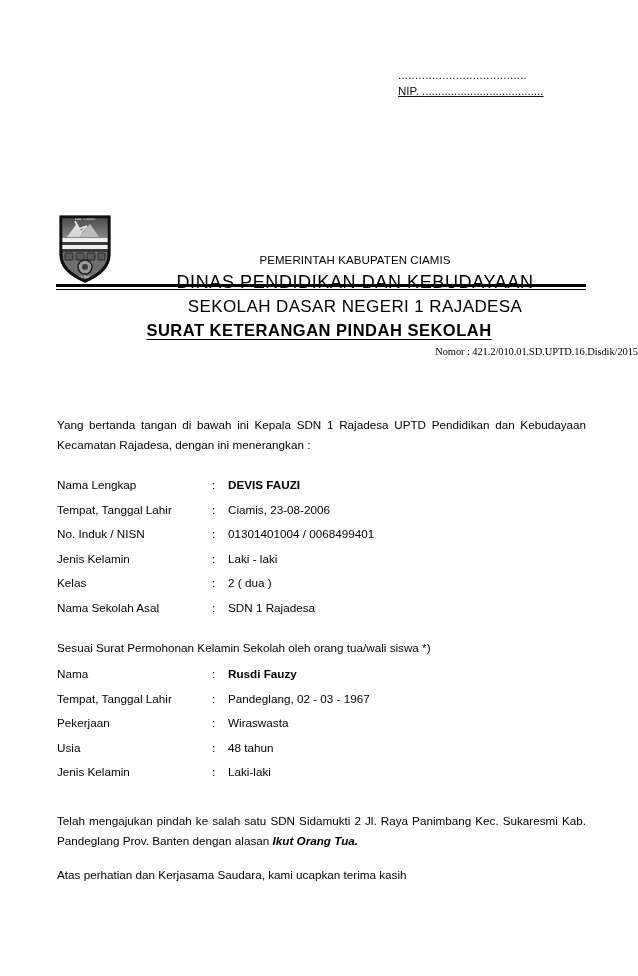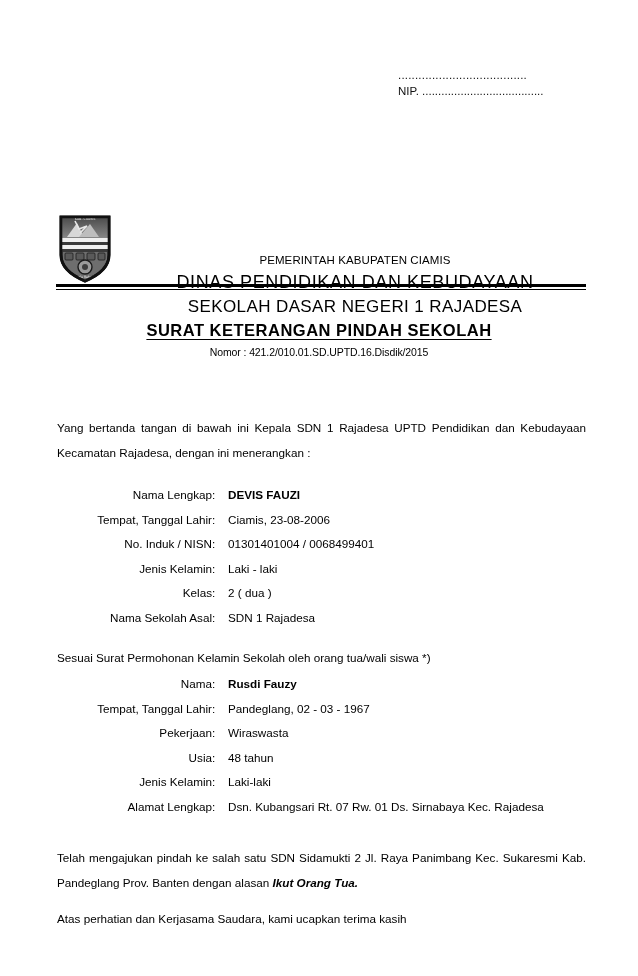--- a/index.html
+++ b/index.html
@@ -38,20 +38,21 @@
     white-space: nowrap;
     overflow: hidden;
     display: block;
     line-height: 15px;
   }
   .nip-line {
     display: block;
     white-space: nowrap;
     overflow: hidden;
     line-height: 16px;
+    text-decoration: underline;
   }
 
   
   .letterhead {
     position: absolute;
     left: 0;
     top: 212px;
     width: 638px;
     height: 80px;
   }
@@ -118,40 +119,41 @@
   .doc-title {
     font-size: 16.5px;
     font-weight: bold;
     letter-spacing: 0.5px;
     text-decoration: underline;
     text-underline-offset: 3px;
     line-height: 20px;
     display: inline-block;
   }
   .doc-number {
-    font-family: Liberation Sans, sans-serif;
+    font-family: Liberation Serif, serif;
     font-size: 10.5px;
     line-height: 18px;
     margin-top: 3px;
     letter-spacing: -0.1px;
+    text-align: right;
   }
 
   
   .body-area {
     position: absolute;
     left: 57px;
     top: 415px;
     width: 529px;
     font-size: 11.7px;
     line-height: 15px;
   }
   p.para {
     margin: 0;
     text-align: justify;
-    line-height: 25px;
+    line-height: 20px;
   }
   p.para-loose {
     margin: 0;
     line-height: 16px;
   }
   .spacer-lg { height: 22px; }
   .spacer-md { height: 16px; }
   .spacer-sm { height: 10px; }
 
   
@@ -159,21 +161,21 @@
     width: 100%;
     border-collapse: collapse;
   }
   .data-table td {
     padding: 0;
     font-size: 11.7px;
     vertical-align: top;
     line-height: 16px;
     height: 24.5px;
   }
-  td.k { width: 155px; white-space: nowrap; text-align: right; }
+  td.k { width: 155px; white-space: nowrap; }
   td.sep { width: 16px; }
   td.v { white-space: nowrap; }
   .v.bold { font-weight: bold; }
 
   .bolditalic { font-weight: bold; font-style: italic; }
 </style>
 </head>
 <body>
 
 <div class="page">
@@ -304,25 +306,20 @@
         <tr>
           <td class="k">Usia</td>
           <td class="sep">:</td>
           <td class="v">48 tahun</td>
         </tr>
         <tr>
           <td class="k">Jenis Kelamin</td>
           <td class="sep">:</td>
           <td class="v">Laki-laki</td>
         </tr>
-        <tr>
-          <td class="k">Alamat Lengkap</td>
-          <td class="sep">:</td>
-          <td class="v">Dsn. Kubangsari Rt. 07 Rw. 01 Ds. Sirnabaya Kec. Rajadesa</td>
-        </tr>
       </tbody>
     </table>
 
     <div class="spacer-lg"></div>
 
     <p class="para"><span>Telah mengajukan pindah ke salah satu SDN Sidamukti 2 Jl. Raya Panimbang Kec. Sukaresmi Kab. Pandeglang Prov. Banten dengan alasan </span><span class="bolditalic">Ikut Orang Tua.</span></p>
 
     <div class="spacer-md"></div>
 
     <p class="para-loose">Atas perhatian dan Kerjasama Saudara, kami ucapkan terima kasih</p>

